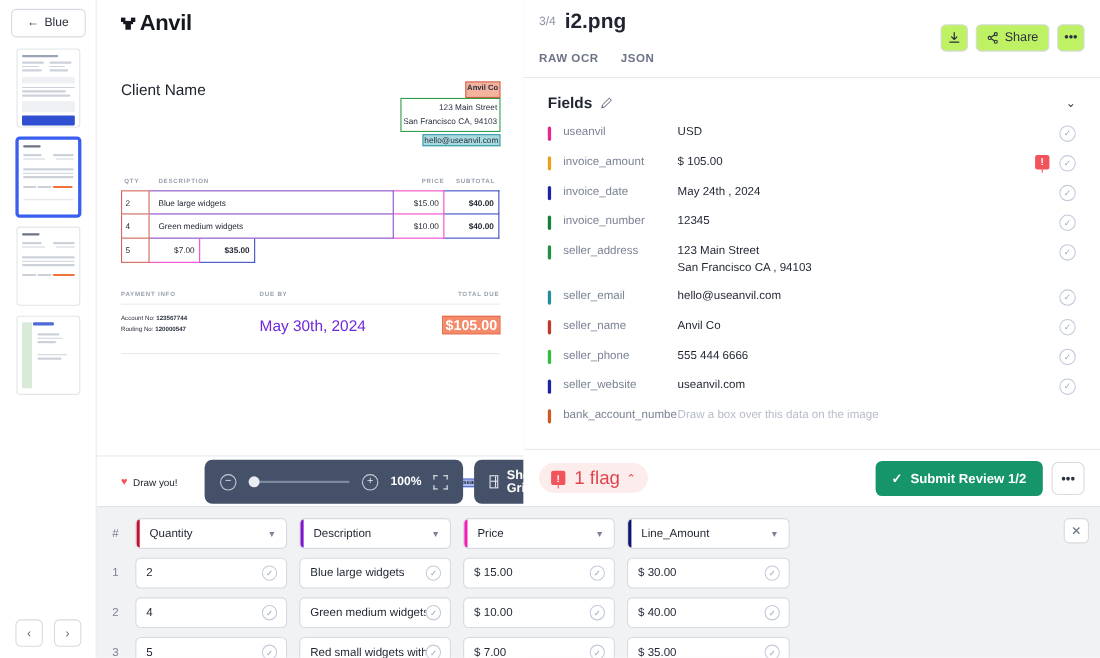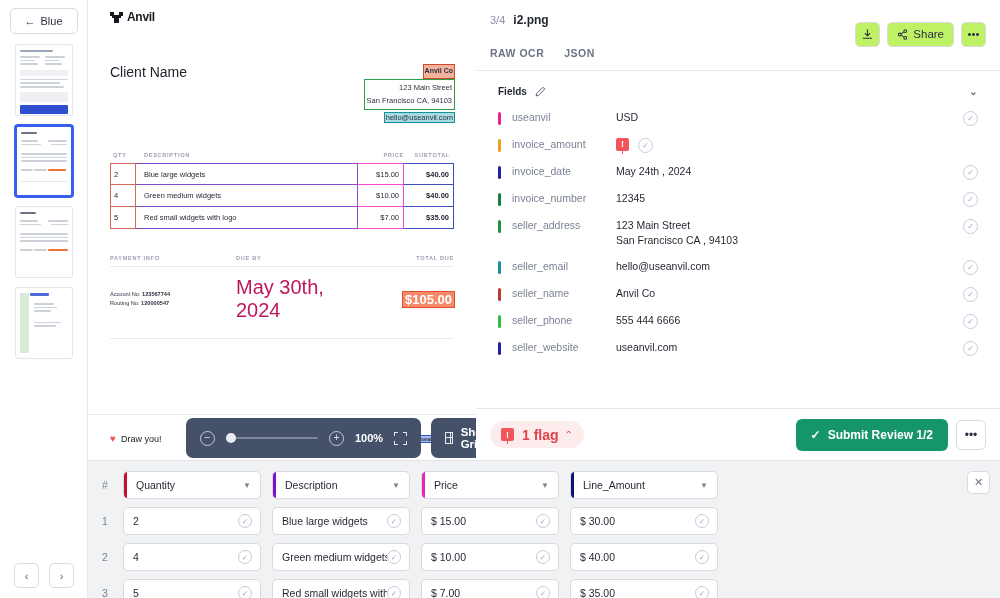--- a/index.html
+++ b/index.html
@@ -60,21 +60,21 @@
   .logo-mark {
     width:14px; height:13px; position:relative; display:inline-block;
   }
   .logo-mark i {
     position:absolute; background:#15181e; display:block;
   }
   .logo-mark i.a { left:0; top:1px; width:4px; height:4px; }
   .logo-mark i.b { left:9px; top:1px; width:4px; height:4px; }
   .logo-mark i.c { left:2px; top:4px; width:9px; height:3px; }
   .logo-mark i.d { left:4px; top:6px; width:5px; height:6px; }
-  .logo-txt { font-size:12px; font-weight:700; letter-spacing:-0.3px; color:#15181e; }
+  .logo-txt { font-size:20px; font-weight:700; letter-spacing:-0.3px; color:#15181e; }
 
   .hdr-row { display:flex; justify-content:space-between; align-items:flex-start; }
   .client-name { font-size:14px; font-weight:500; color:#20242e; }
   .meta { margin-top:11px; font-size:7.5px; color:#2b3140; line-height:1.85; }
   .hl { padding:0 1px; }
   .hl-blue   { background:#a8bbf0; outline:1px solid #3352c9; font-weight:700; }
   .hl-green  { background:#9fe0b0; outline:1px solid #1f8a3b; font-weight:700; }
   .hl-orange { background:#f3b39c; outline:1px solid #d1492a; font-weight:700; }
   .hl-teal   { background:#a8dbe0; outline:1px solid #1a8f9c; }
   .box-green { outline:1px solid #2f9e49; }
@@ -115,21 +115,21 @@
 
   .pay { margin-top:26px; }
   .pay-head { display:flex; font-size:5.6px; letter-spacing:0.7px; color:#9aa1ae; font-weight:600; }
   .pay-head .p1 { width:126px; }
   .pay-head .p2 { flex:1; }
   .pay-head .p3 { text-align:right; width:92px; }
   .pay-rule { height:1px; background:#e8eaee; margin:5px 0 9px 0; }
   .pay-body { display:flex; align-items:center; }
   .pay-body .p1 { width:126px; font-size:5.6px; color:#2b3140; line-height:1.7; }
   .pay-body .p1 b { font-weight:700; }
-  .pay-body .p2 { flex:1; font-size:20px; color:#be185d; }
+  .pay-body .p2 { flex:1; font-size:14px; color:#6d28d9; }
   .pay-body .p3 {
     width:92px; text-align:right; font-size:13px; font-weight:700;
     color:#fff; }
   .total-hl { background:#f58a6a; outline:1px solid #e2502a; padding:0 2px; color:#fff; }
   .pay-rule2 { height:1px; background:#e8eaee; margin-top:16px; }
 
   .doc-foot {
     position:absolute; left:0; bottom:0; width:388px; height:48px;
     border-top:1px solid #e8eaee; background:#fff;
     display:flex; align-items:center; padding:0 22px;
@@ -175,41 +175,41 @@
   .grid-ic:before, .grid-ic:after {
     content:""; position:absolute; background:#e3e7ee;
   }
   .grid-ic:before { left:0; right:0; top:4px; height:1.2px; }
   .grid-ic:after { top:0; bottom:0; left:4px; width:1.2px; }
 
   
   .right { flex:1; height:598px; background:#fff; position:relative; }
   .r-head { height:40px; display:flex; align-items:center; padding:0 14px; }
   .pg-idx { font-size:11px; color:#8b93a3; margin-right:8px; }
-  .fname { font-size:12px; font-weight:700; color:#1f2430; }
+  .fname { font-size:19px; font-weight:700; color:#1f2430; }
   .r-head-actions { margin-left:auto; display:flex; gap:7px; }
   .ibtn {
     height:25px; min-width:25px; border:1px solid #d7dae0; border-radius:5px;
     background:#bef264; display:flex; align-items:center; justify-content:center;
     gap:5px; font-size:11.5px; color:#2b3140; cursor:pointer; padding:0 9px;margin-top:28px;
   }
   .ibtn.sq { padding:0; width:25px; }
   .share-ic { display:inline-block; }
   .tabs { display:flex; gap:20px; padding:0 14px; border-bottom:1px solid #e6e8ec; }
   .tab {
     font-size:10.5px; font-weight:700; letter-spacing:0.5px; color:#6b7385;
     padding:7px 0 10px 0; cursor:pointer; border-bottom:2px solid transparent;
     margin-bottom:-1px;
   }
   .tab.on { color:#3a5ff0; border-bottom-color:#3a5ff0; }
 
   .fields-hd {
     display:flex; align-items:center; padding:14px 22px 6px 22px; gap:8px;
   }
-  .fields-hd .t { font-size:10px; font-weight:700; color:#1f2430; }
+  .fields-hd .t { font-size:14px; font-weight:700; color:#1f2430; }
   .pencil { font-size:10px; color:#5a6478; cursor:pointer; }
   .chev { margin-left:auto; font-size:11px; color:#3a4152; cursor:pointer; }
 
   .fields { padding:0 22px; height:304px; overflow:hidden; position:relative; }
   .frow { display:flex; align-items:flex-start; padding:5.5px 0; position:relative; }
   .fbar { width:3px; border-radius:2px; flex:0 0 3px; margin-top:2px; height:13px; }
   .fkey {
     font-size:10.5px; color:#7b8characters; color:#7a8294; width:104px;
     padding-left:11px; flex:0 0 115px; line-height:1.45;
   }
@@ -237,21 +237,21 @@
 
   .r-foot {
     position:absolute; left:0; bottom:138px; width:100%; height:52px;
     border-top:1px solid #e6e8ec; display:flex; align-items:center;
     padding:0 14px; background:#fff;
   }
   .flagpill {
     background:#fdecec; border-radius:14px; height:27px; display:flex;
     align-items:center; gap:6px; padding:0 11px; cursor:pointer;
   }
-  .flagpill .t { font-size:14px; font-weight:700; color:#e0454d; }
+  .flagpill .t { font-size:17px; font-weight:400; color:#e0454d; }
   .flagpill .cv { font-size:10px; color:#e0454d; }
   .submit {
     margin-left:auto; background:#17956a; color:#fff; border-radius:6px;
     height:32px; display:flex; align-items:center; gap:7px; padding:0 15px;
     font-size:12px; font-weight:700; cursor:pointer;
   }
   .kebab {
     width:30px; height:30px; border:1px solid #d7dae0; border-radius:6px;
     background:#fff; display:flex; align-items:center; justify-content:center;
     margin-left:8px; color:#2b3140; font-size:12px; cursor:pointer;
@@ -443,21 +443,20 @@
             <div class="cell-sub">$40.00</div>
           </div>
           <div class="tbl-row">
             <div class="cell-qty">4</div>
             <div class="cell-desc">Green medium widgets</div>
             <div class="cell-price">$10.00</div>
             <div class="cell-sub">$40.00</div>
           </div>
           <div class="tbl-row">
             <div class="cell-qty">5</div>
-            <div class="cell-desc">Red small widgets with logo</div>
             <div class="cell-price">$7.00</div>
             <div class="cell-sub">$35.00</div>
           </div>
         </div>
 
         <div class="pay">
           <div class="pay-head">
             <div class="p1">PAYMENT INFO</div>
             <div class="p2">DUE BY</div>
             <div class="p3">TOTAL DUE</div>
@@ -558,20 +557,21 @@
       <div id="fields-container">
           <div class="frow">
             <div class="fbar" style="background: rgb(232, 38, 143);"></div>
             <div class="fkey">useanvil</div>
             <div class="fval">USD</div>
             <div class="fcheck">✓</div>
           </div>
           <div class="frow">
             <div class="fbar" style="background: rgb(234, 161, 28);"></div>
             <div class="fkey">invoice_amount</div>
+            <div class="fval">$ 105.00</div>
             <div class="fflag">!</div>
             <div class="fcheck">✓</div>
           </div>
           <div class="frow">
             <div class="fbar" style="background: rgb(27, 36, 168);"></div>
             <div class="fkey">invoice_date</div>
             <div class="fval">May 24th , 2024</div>
             <div class="fcheck">✓</div>
           </div>
           <div class="frow">
@@ -602,20 +602,25 @@
             <div class="fbar" style="background: rgb(47, 191, 63);"></div>
             <div class="fkey">seller_phone</div>
             <div class="fval">555 444 6666</div>
             <div class="fcheck">✓</div>
           </div>
           <div class="frow">
             <div class="fbar" style="background: rgb(27, 36, 168);"></div>
             <div class="fkey">seller_website</div>
             <div class="fval">useanvil.com</div>
             <div class="fcheck">✓</div>
+          </div>
+          <div class="frow">
+            <div class="fbar" style="background: rgb(204, 90, 34);"></div>
+            <div class="fkey">bank_account_numbe</div>
+            <div class="fval ph">Draw a box over this data on the image</div>
           </div>
         </div>
       <div class="fade"></div>
     </div>
 
     <div class="r-foot">
       <div class="flagpill">
         <span class="fflag" style="margin:0 2px 0 0">!</span>
         <span class="t">1 flag</span>
         <span class="cv">⌃</span>

